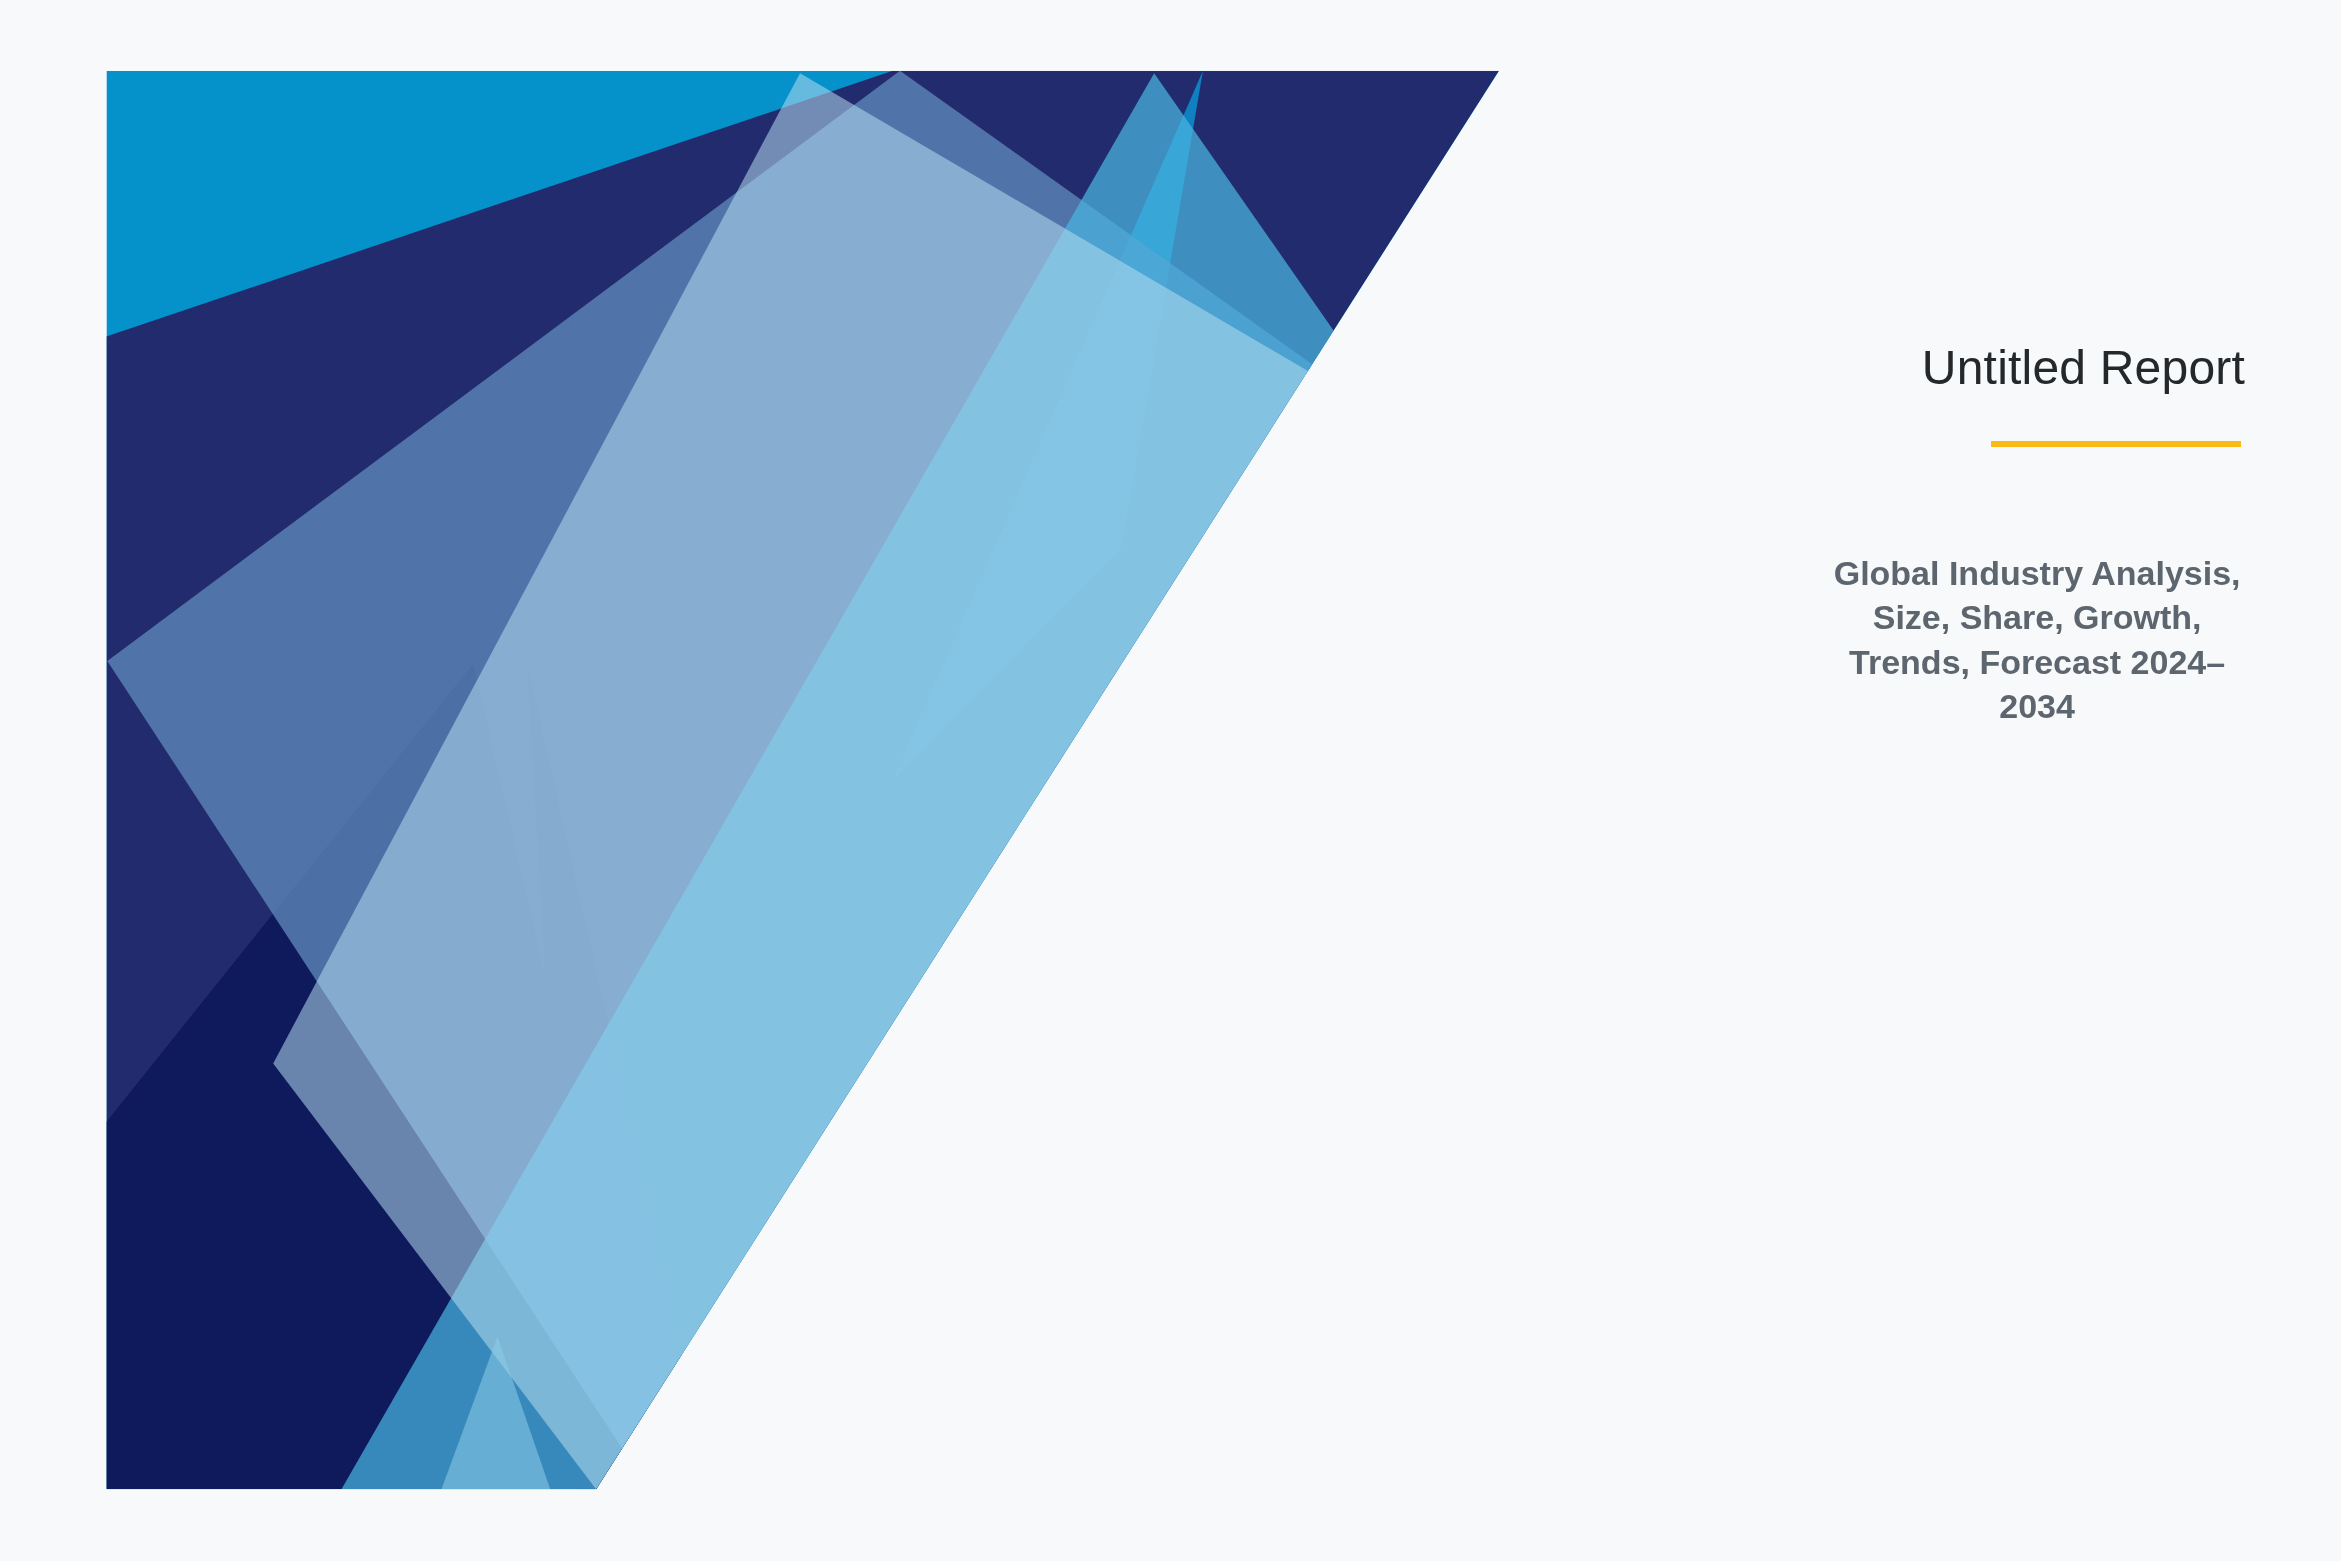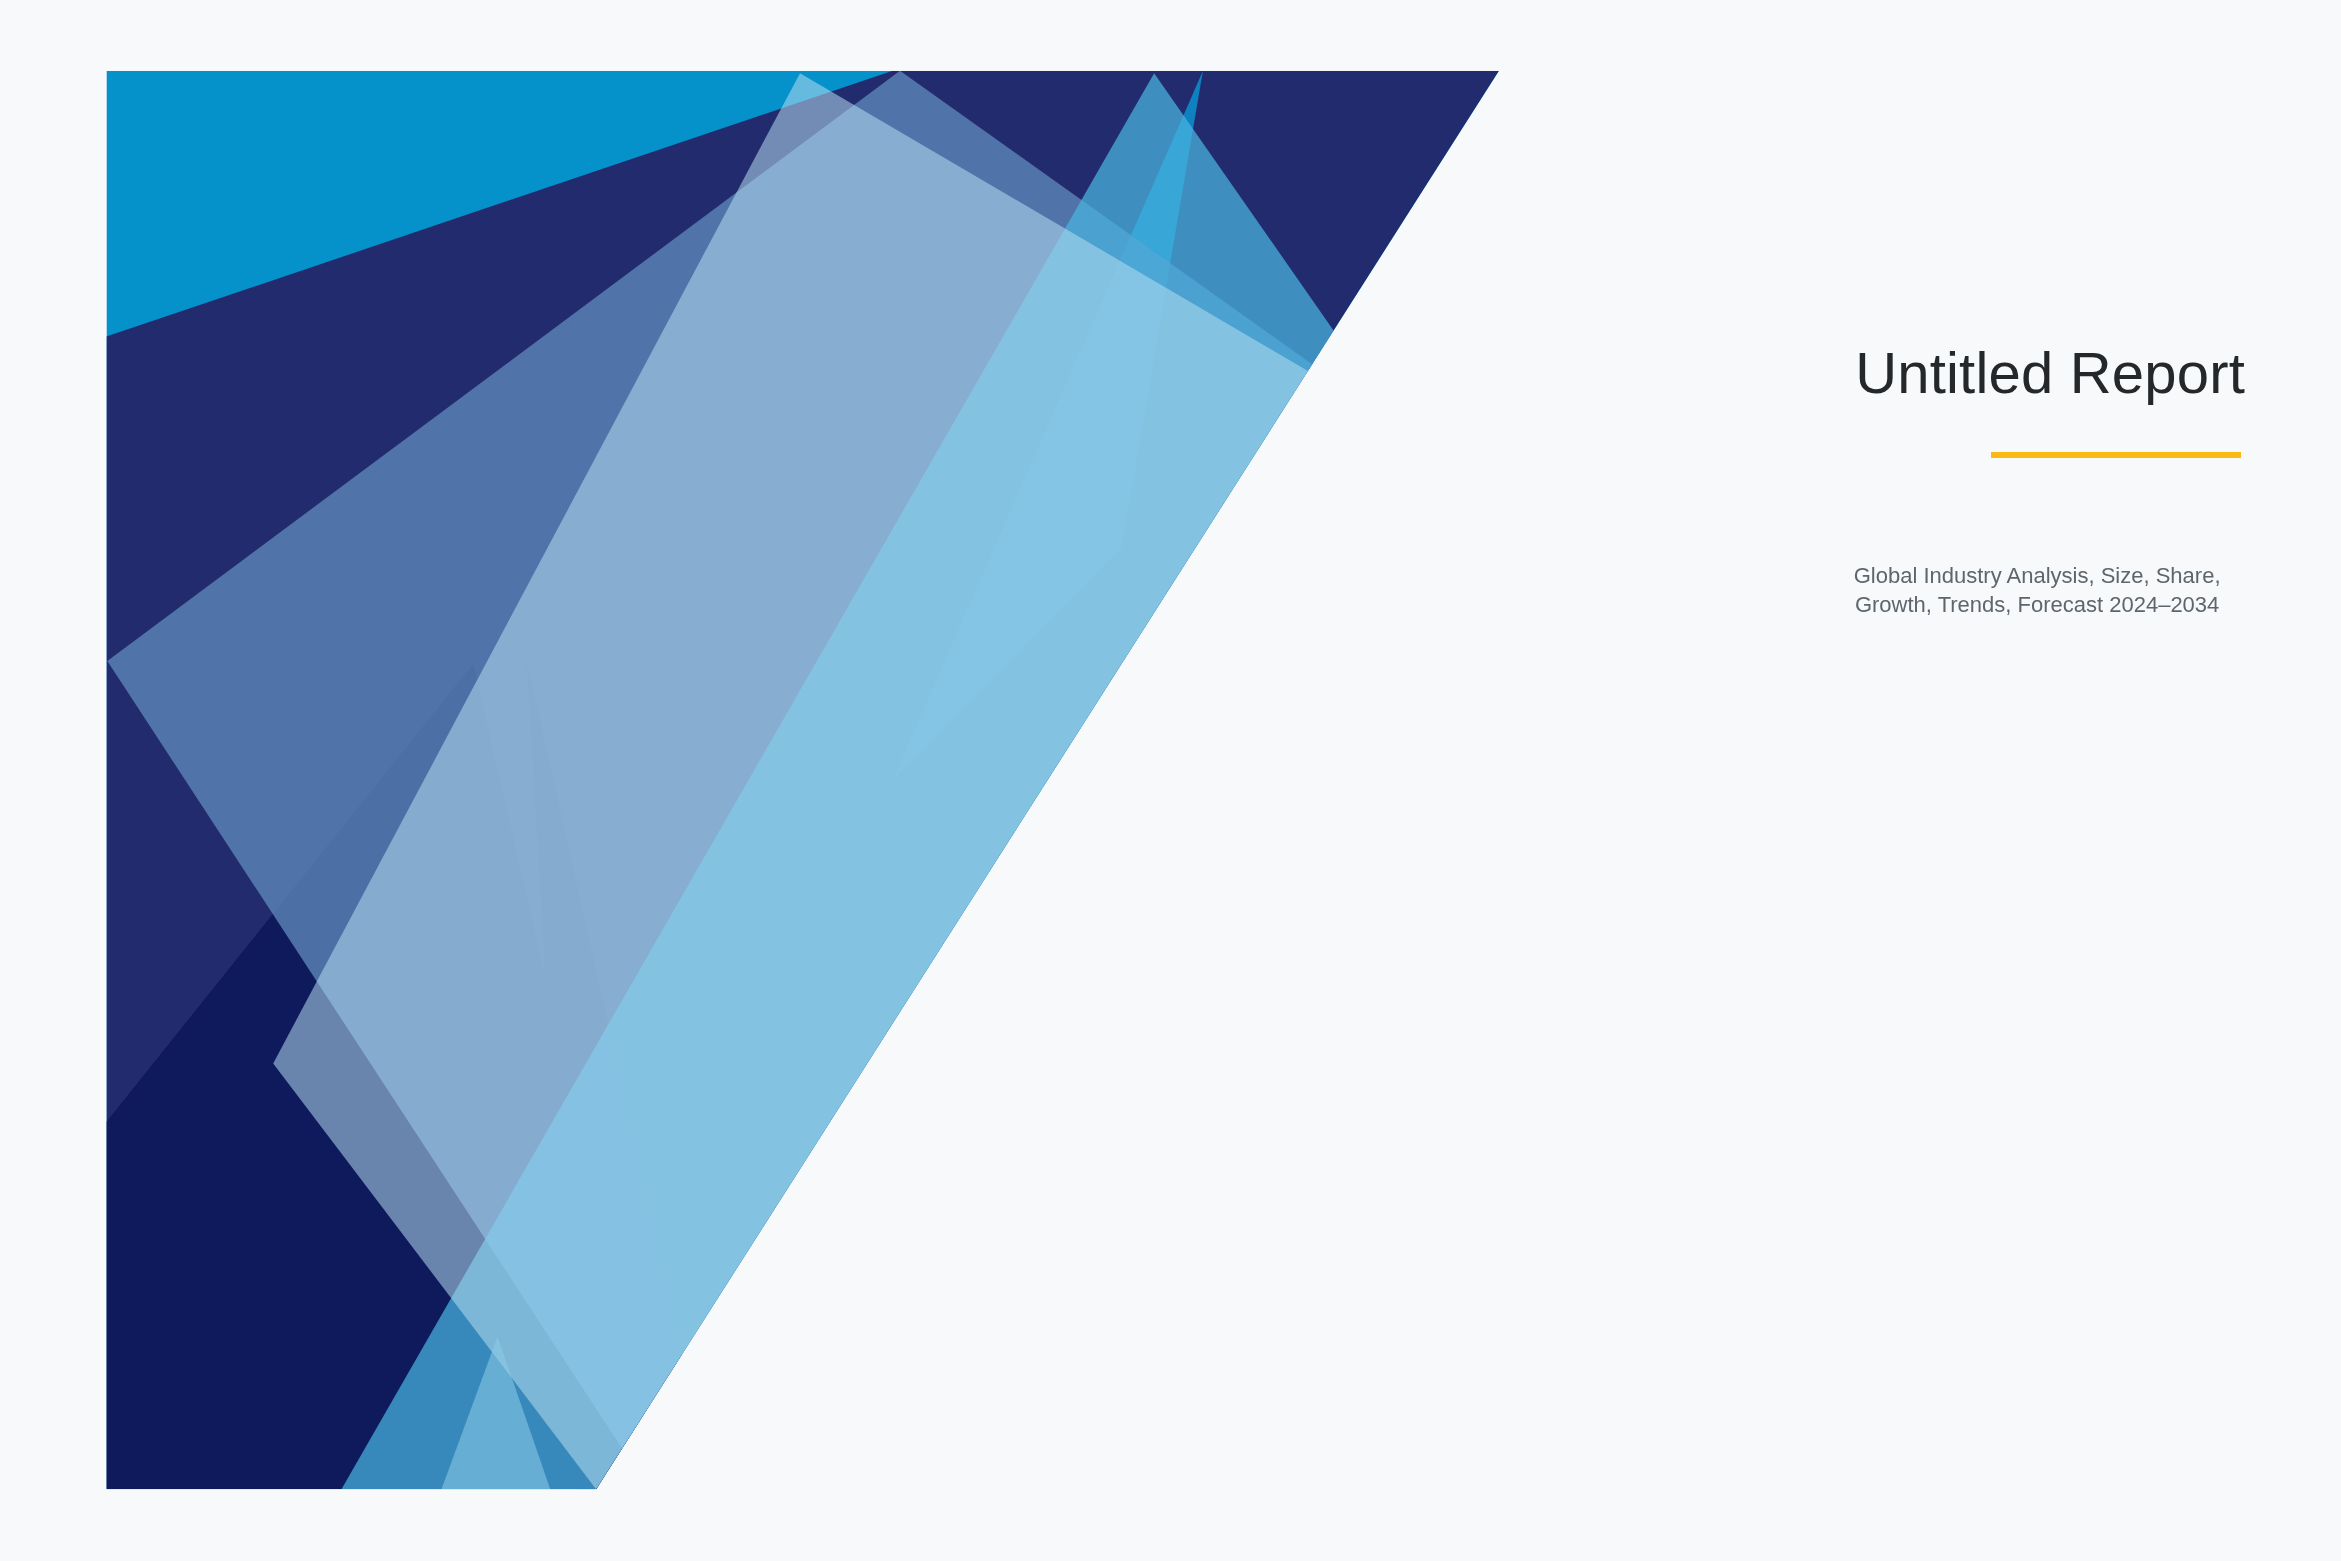--- a/index.html
+++ b/index.html
@@ -22,41 +22,41 @@
 
   
   .text-col{
     position:absolute;
     left:1552px;
     top:342px;
     width:693px;
     text-align:right;
   }
   .report-title{
-    font-size:58px;
+    font-size:48px;
     font-weight:400;
     line-height:1.08;
     color:#24282b;
     letter-spacing:0.2px;
     margin:0;
     white-space:nowrap;
   }
   .accent-rule{
     display:block;
     margin:47px 3.9px 0 auto;
     width:250px;
     height:6.3px;
     background:#fdb913;
     border:0;
   }
   .report-subtitle{
     margin:104px 3.9px 0 auto;
     width:408px;
-    font-size:22px;
-    font-weight:400;
+    font-size:34px;
+    font-weight:700;
     line-height:1.30;
     color:#5d666e;
     text-align:center;
   }
 </style>
 </head>
 <body>
 
 <div id="cover">
 

